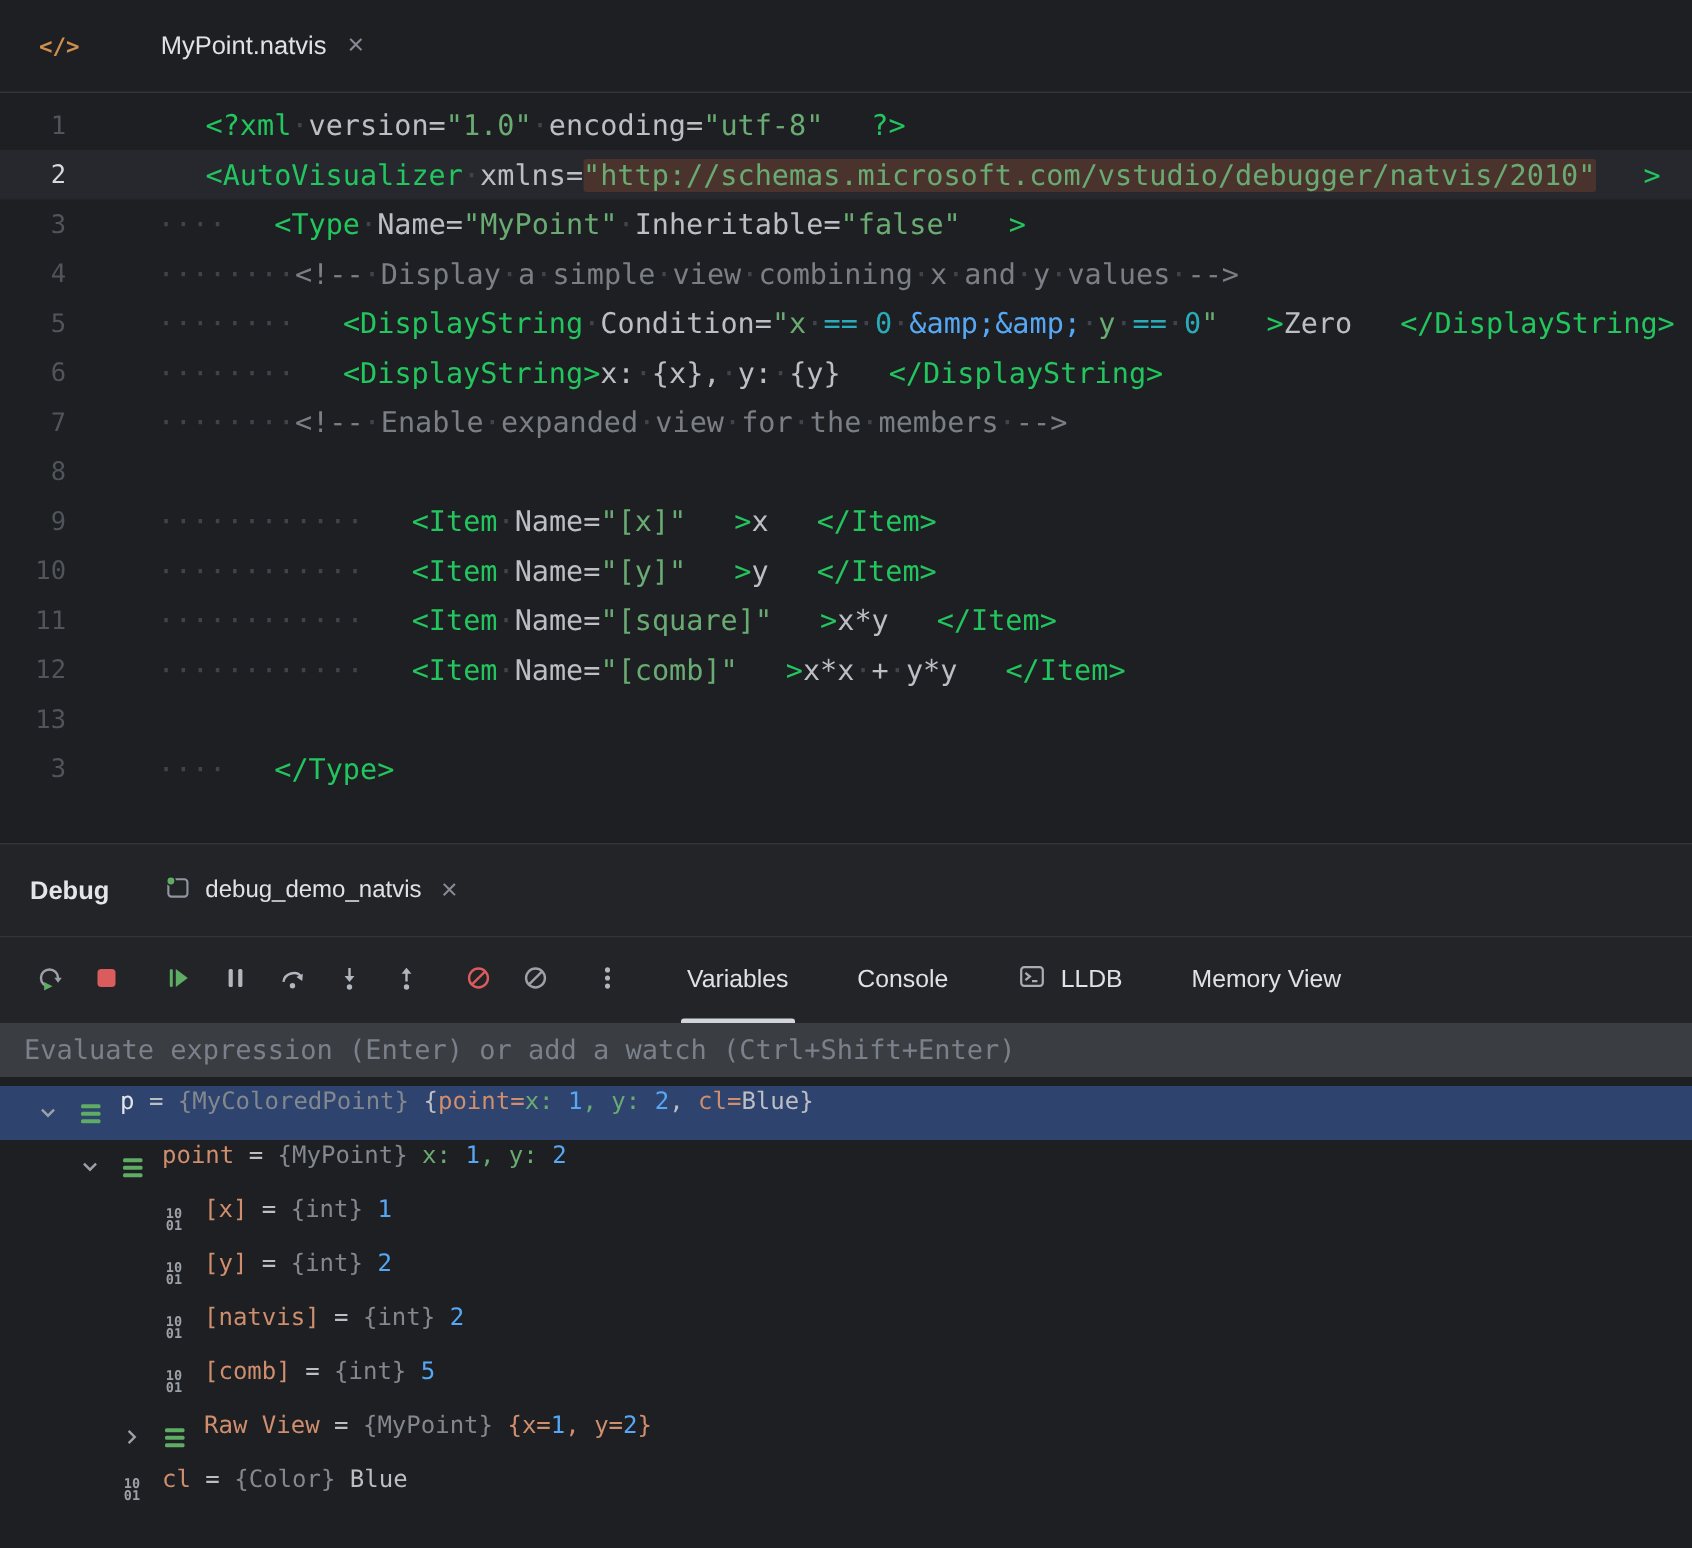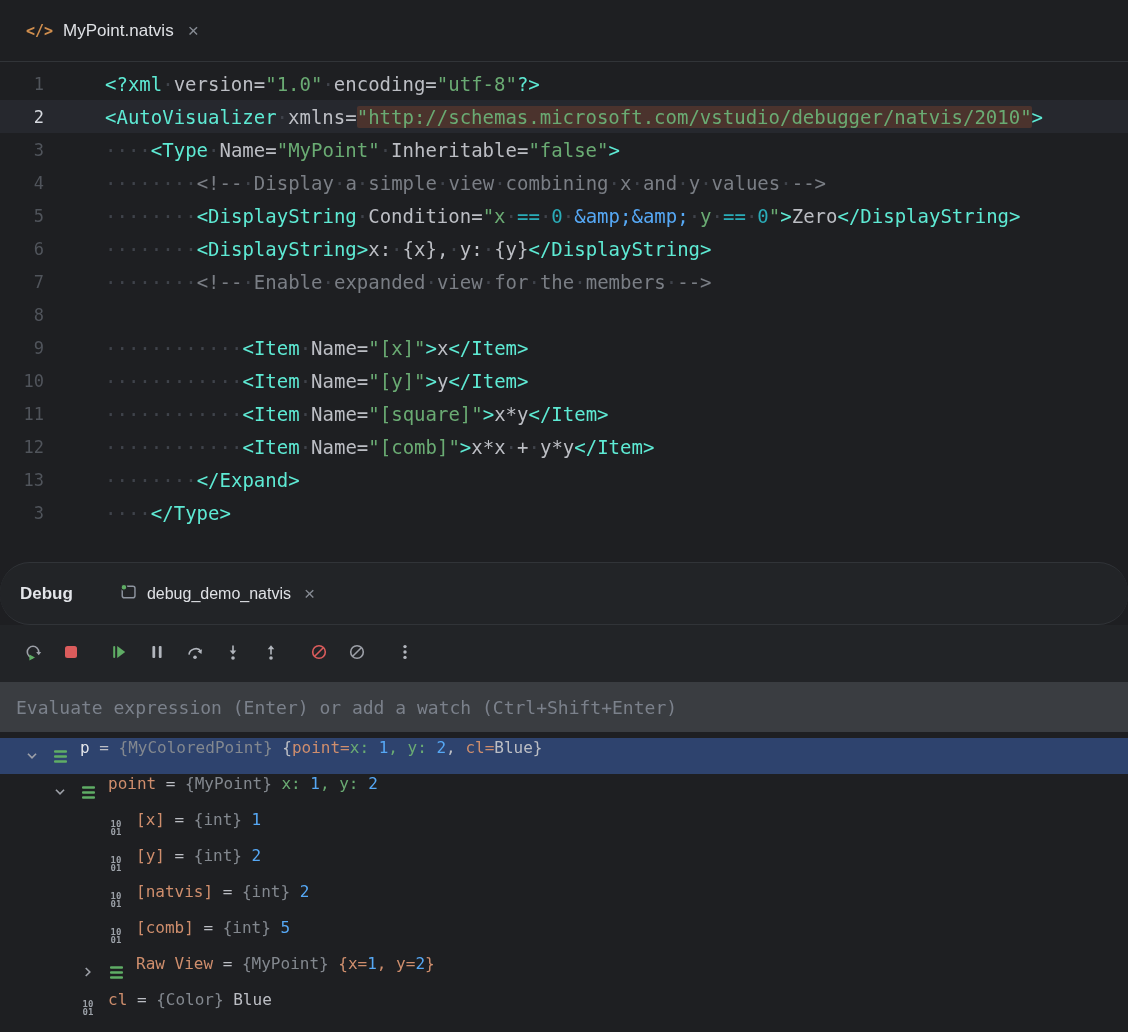--- a/index.html
+++ b/index.html
@@ -7,58 +7,58 @@
     width:1128px;height:1032px;overflow:hidden;
     background:#1e1f22;
     font-family:"Liberation Sans",sans-serif;
     -webkit-font-smoothing:antialiased;
   }
   
   .tabbar{height:62px;box-sizing:border-box;border-bottom:1px solid #313438;
     display:flex;align-items:stretch;padding-left:12px;background:#1e1f22;}
   .etab{display:flex;align-items:center;gap:10px;padding:0 14px;cursor:default;}
   .file-icon{color:#d08e4e;font-family:"DejaVu Sans Mono",monospace;font-weight:bold;font-size:15px;}
-  .etab-label{color:#dfe1e5;font-size:17px;}
+  .etab-label{color:#dfe1e5;font-size:17px;margin-left:44px;}
   .tab-close{color:#868b93;font-size:19px;line-height:1;padding:2px 4px;}
   
   .editor{height:500px;box-sizing:border-box;padding-top:5px;background:#1e1f22;
     font-family:"DejaVu Sans Mono",monospace;overflow:hidden;}
   .cline{display:flex;height:33px;align-items:center;}
   .cline.caret{background:#26282e;}
   .lnum{flex:0 0 64px;text-align:right;padding-right:20px;box-sizing:border-box;
     color:#50545b;font-size:17px;}
   .cline.caret .lnum{color:#d6d9df;}
   .ccode{padding-left:41px;font-size:19px;white-space:pre;}
-  .tk.tag{color:#5eead4;}
+  .tk.tag{color:#22c55e;margin-left:32px;}
   .tk.attr,.tk.punct,.tk.text,.tk.plain{color:#bcbec4;}
   .tk.str{color:#6aab73;}
   .tk.strhl{color:#6aab73;background:#4b332d;border-radius:2px;}
   .tk.comment{color:#7a7e85;text-align:right;}
   .tk.entity{color:#56a8f5;}
   .tk.op,.tk.num{color:#2aacb8;}
   .ws-dot{color:#3f434b;}
   
   .dbg-header{height:63px;box-sizing:border-box;border-top:1px solid #313438;border-bottom:1px solid #313438;
-    background:#222427;display:flex;align-items:center;padding:0 20px;gap:46px;border-radius:30px;}
+    background:#222427;display:flex;align-items:center;padding:0 20px;gap:36px;}
   .dbg-title{color:#e3e5e9;font-size:17px;font-weight:600;}
   .session-tab{display:flex;align-items:center;gap:9px;}
   .sess-label{color:#dfe1e5;font-size:16px;}
   
   .dbg-toolbar{height:57px;box-sizing:border-box;background:#222427;
     display:flex;align-items:center;padding-left:14px;}
   .tbtn{width:26px;height:26px;margin:0 6px;display:flex;align-items:center;justify-content:center;
     background:none;border:none;padding:0;border-radius:4px;cursor:default;}
   .gapL{margin-left:16px;}
   .dtabs{display:flex;margin-left:30px;height:100%;}
   .dtab{display:flex;align-items:center;gap:9px;padding:0 4px;margin-right:38px;
     position:relative;color:#dfe1e5;font-size:16.5px;}
   .dtab.selected::after{content:"";position:absolute;left:0;right:0;bottom:0;height:3px;
     background:#d2d5db;border-radius:2px 2px 0 0;}
   
-  .eval-row{height:50px;box-sizing:border-box;background:#3a3d41;display:flex;align-items:center;padding-left:16px;}
+  .eval-row{height:36px;box-sizing:border-box;background:#3a3d41;display:flex;align-items:center;padding-left:16px;}
   .eval-hint{font-family:"DejaVu Sans Mono",monospace;font-size:18px;color:#7b818b;}
   
   .tree{height:304px;box-sizing:border-box;padding-top:6px;background:#1e1f22;
     font-family:"DejaVu Sans Mono",monospace;font-size:16px;}
   .trow{height:36px;display:flex;}
   .trow.sel{background:#2e436e;}
   .tind{flex:none;}
   .texp,.ticon{flex:0 0 28px;display:flex;align-items:center;justify-content:center;}
   .ttext{white-space:pre;margin-left:6px;}
   .binstack{display:flex;flex-direction:column;align-items:center;
@@ -126,21 +126,20 @@
       <div class="cline">
         <span class="lnum">11</span>
         <span class="ccode"><span class="tk plain"><span class="ws-dot">·</span><span class="ws-dot">·</span><span class="ws-dot">·</span><span class="ws-dot">·</span><span class="ws-dot">·</span><span class="ws-dot">·</span><span class="ws-dot">·</span><span class="ws-dot">·</span><span class="ws-dot">·</span><span class="ws-dot">·</span><span class="ws-dot">·</span><span class="ws-dot">·</span></span><span class="tk tag">&lt;Item</span><span class="tk attr"><span class="ws-dot">·</span>Name</span><span class="tk punct">=</span><span class="tk str">"[square]"</span><span class="tk tag">&gt;</span><span class="tk text">x*y</span><span class="tk tag">&lt;/Item&gt;</span></span>
       </div>
       <div class="cline">
         <span class="lnum">12</span>
         <span class="ccode"><span class="tk plain"><span class="ws-dot">·</span><span class="ws-dot">·</span><span class="ws-dot">·</span><span class="ws-dot">·</span><span class="ws-dot">·</span><span class="ws-dot">·</span><span class="ws-dot">·</span><span class="ws-dot">·</span><span class="ws-dot">·</span><span class="ws-dot">·</span><span class="ws-dot">·</span><span class="ws-dot">·</span></span><span class="tk tag">&lt;Item</span><span class="tk attr"><span class="ws-dot">·</span>Name</span><span class="tk punct">=</span><span class="tk str">"[comb]"</span><span class="tk tag">&gt;</span><span class="tk text">x*x<span class="ws-dot">·</span>+<span class="ws-dot">·</span>y*y</span><span class="tk tag">&lt;/Item&gt;</span></span>
       </div>
       <div class="cline">
         <span class="lnum">13</span>
-        <span class="ccode"><span class="tk plain"><span class="ws-dot">·</span><span class="ws-dot">·</span><span class="ws-dot">·</span><span class="ws-dot">·</span><span class="ws-dot">·</span><span class="ws-dot">·</span><span class="ws-dot">·</span><span class="ws-dot">·</span></span><span class="tk tag">&lt;/Expand&gt;</span></span>
       </div>
       <div class="cline">
         <span class="lnum">3</span>
         <span class="ccode"><span class="tk plain"><span class="ws-dot">·</span><span class="ws-dot">·</span><span class="ws-dot">·</span><span class="ws-dot">·</span></span><span class="tk tag">&lt;/Type&gt;</span></span>
       </div>
     </div>
 </div>
 
 <div class="dbg-header">
   <span class="dbg-title">Debug</span>
@@ -215,20 +214,39 @@
         </svg></span>
   </button>
   <button class="tbtn gapL">
     <span><svg width="20" height="20" viewBox="0 0 20 20">
           <circle cx="10" cy="4.6" r="1.7" fill="#b2b6bd"></circle>
           <circle cx="10" cy="10" r="1.7" fill="#b2b6bd"></circle>
           <circle cx="10" cy="15.4" r="1.7" fill="#b2b6bd"></circle>
         </svg></span>
   </button>
 
+  <div class="dtabs">
+    <div class="dtab selected">
+      <span>Variables</span>
+    </div>
+    <div class="dtab">
+      <span>Console</span>
+    </div>
+    <div class="dtab">
+      <span><svg width="20" height="20" viewBox="0 0 20 20">
+            <rect x="2.8" y="3.8" width="14.4" height="12.4" rx="2" fill="none" stroke="#a8acb3" stroke-width="1.5"></rect>
+            <polyline points="5.6,7.6 8.6,10 5.6,12.4" fill="none" stroke="#a8acb3" stroke-width="1.5"></polyline>
+            <line x1="10" y1="13" x2="13.6" y2="13" stroke="#a8acb3" stroke-width="1.5"></line>
+          </svg></span>
+      <span>LLDB</span>
+    </div>
+    <div class="dtab">
+      <span>Memory View</span>
+    </div>
+  </div>
 </div>
 
 <div class="eval-row">
   <span class="eval-hint">Evaluate expression (Enter) or add a watch (Ctrl+Shift+Enter)</span>
 </div>
 
 <div class="tree" id="variables-tree">
     <div class="trow sel">
       <span class="tind" style="width: 18px;"></span>
       <span class="texp">

